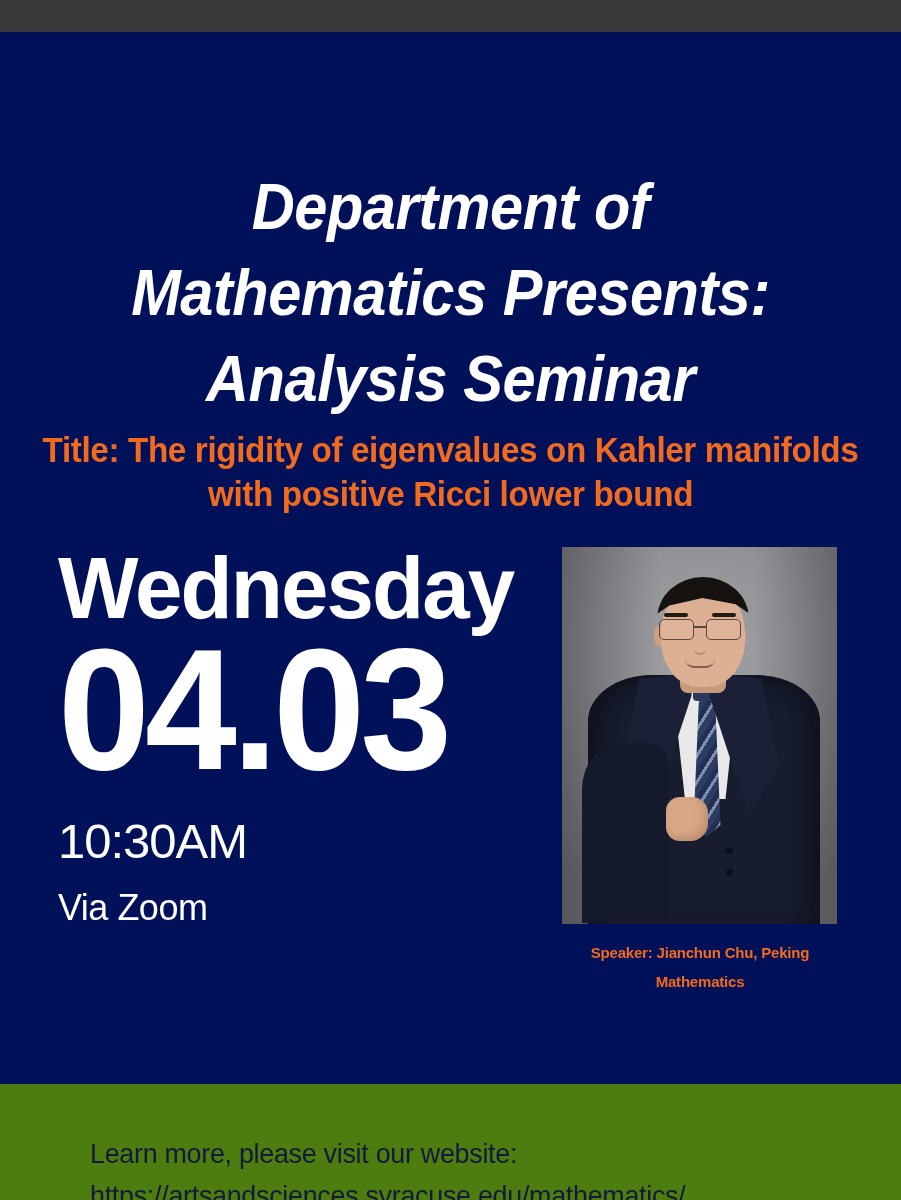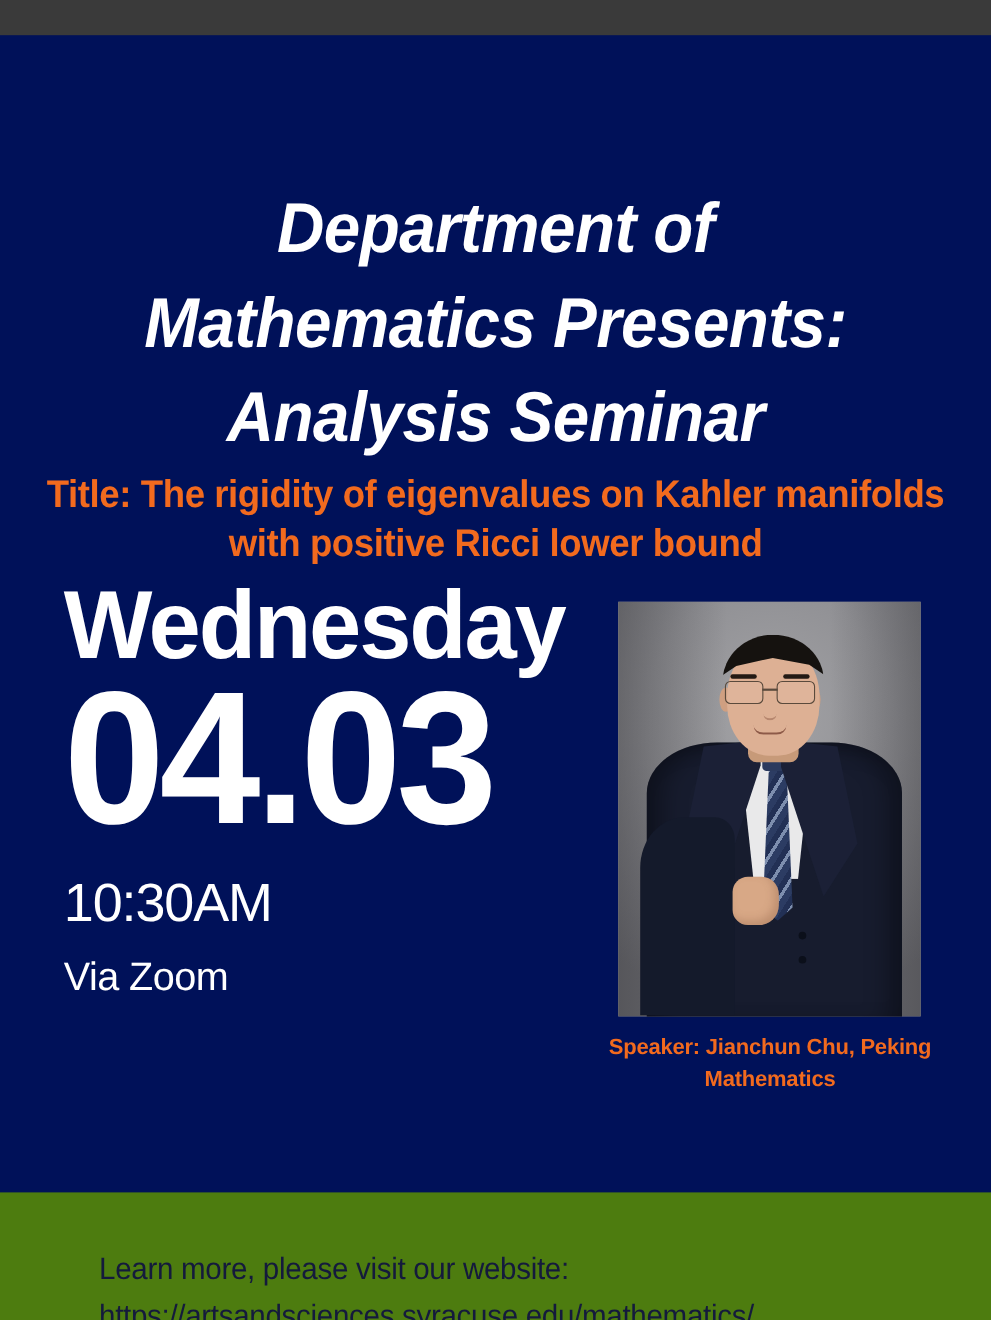--- a/index.html
+++ b/index.html
@@ -55,21 +55,21 @@
     letter-spacing: -0.4px;
     transform: scaleX(0.95);
     transform-origin: center top;
   }
   .talk-title .tline { display: block; white-space: nowrap; }
 
   
   .datewrap {
     position: absolute;
     left: 58px;
-    top: 492px;
+    top: 512px;
     width: 500px;
   }
   .day {
     display: block;
     color: #ffffff;
     font-weight: 700;
     font-size: 88px;
     line-height: 88px;
     letter-spacing: -2px;
     transform: scaleX(0.97);
@@ -324,21 +324,21 @@
 
   
   .speaker {
     position: absolute;
     left: 520px;
     top: 906px;
     width: 360px;
     text-align: center;
     color: #F26A1E;
     font-weight: 700;
-    font-size: 20px;
+    font-size: 15px;
     line-height: 29px;
     letter-spacing: -0.2px;
   }
   .speaker .sline { display: block; }
 
   
   .footer-band {
     position: absolute;
     left: 0;
     top: 1052px;

